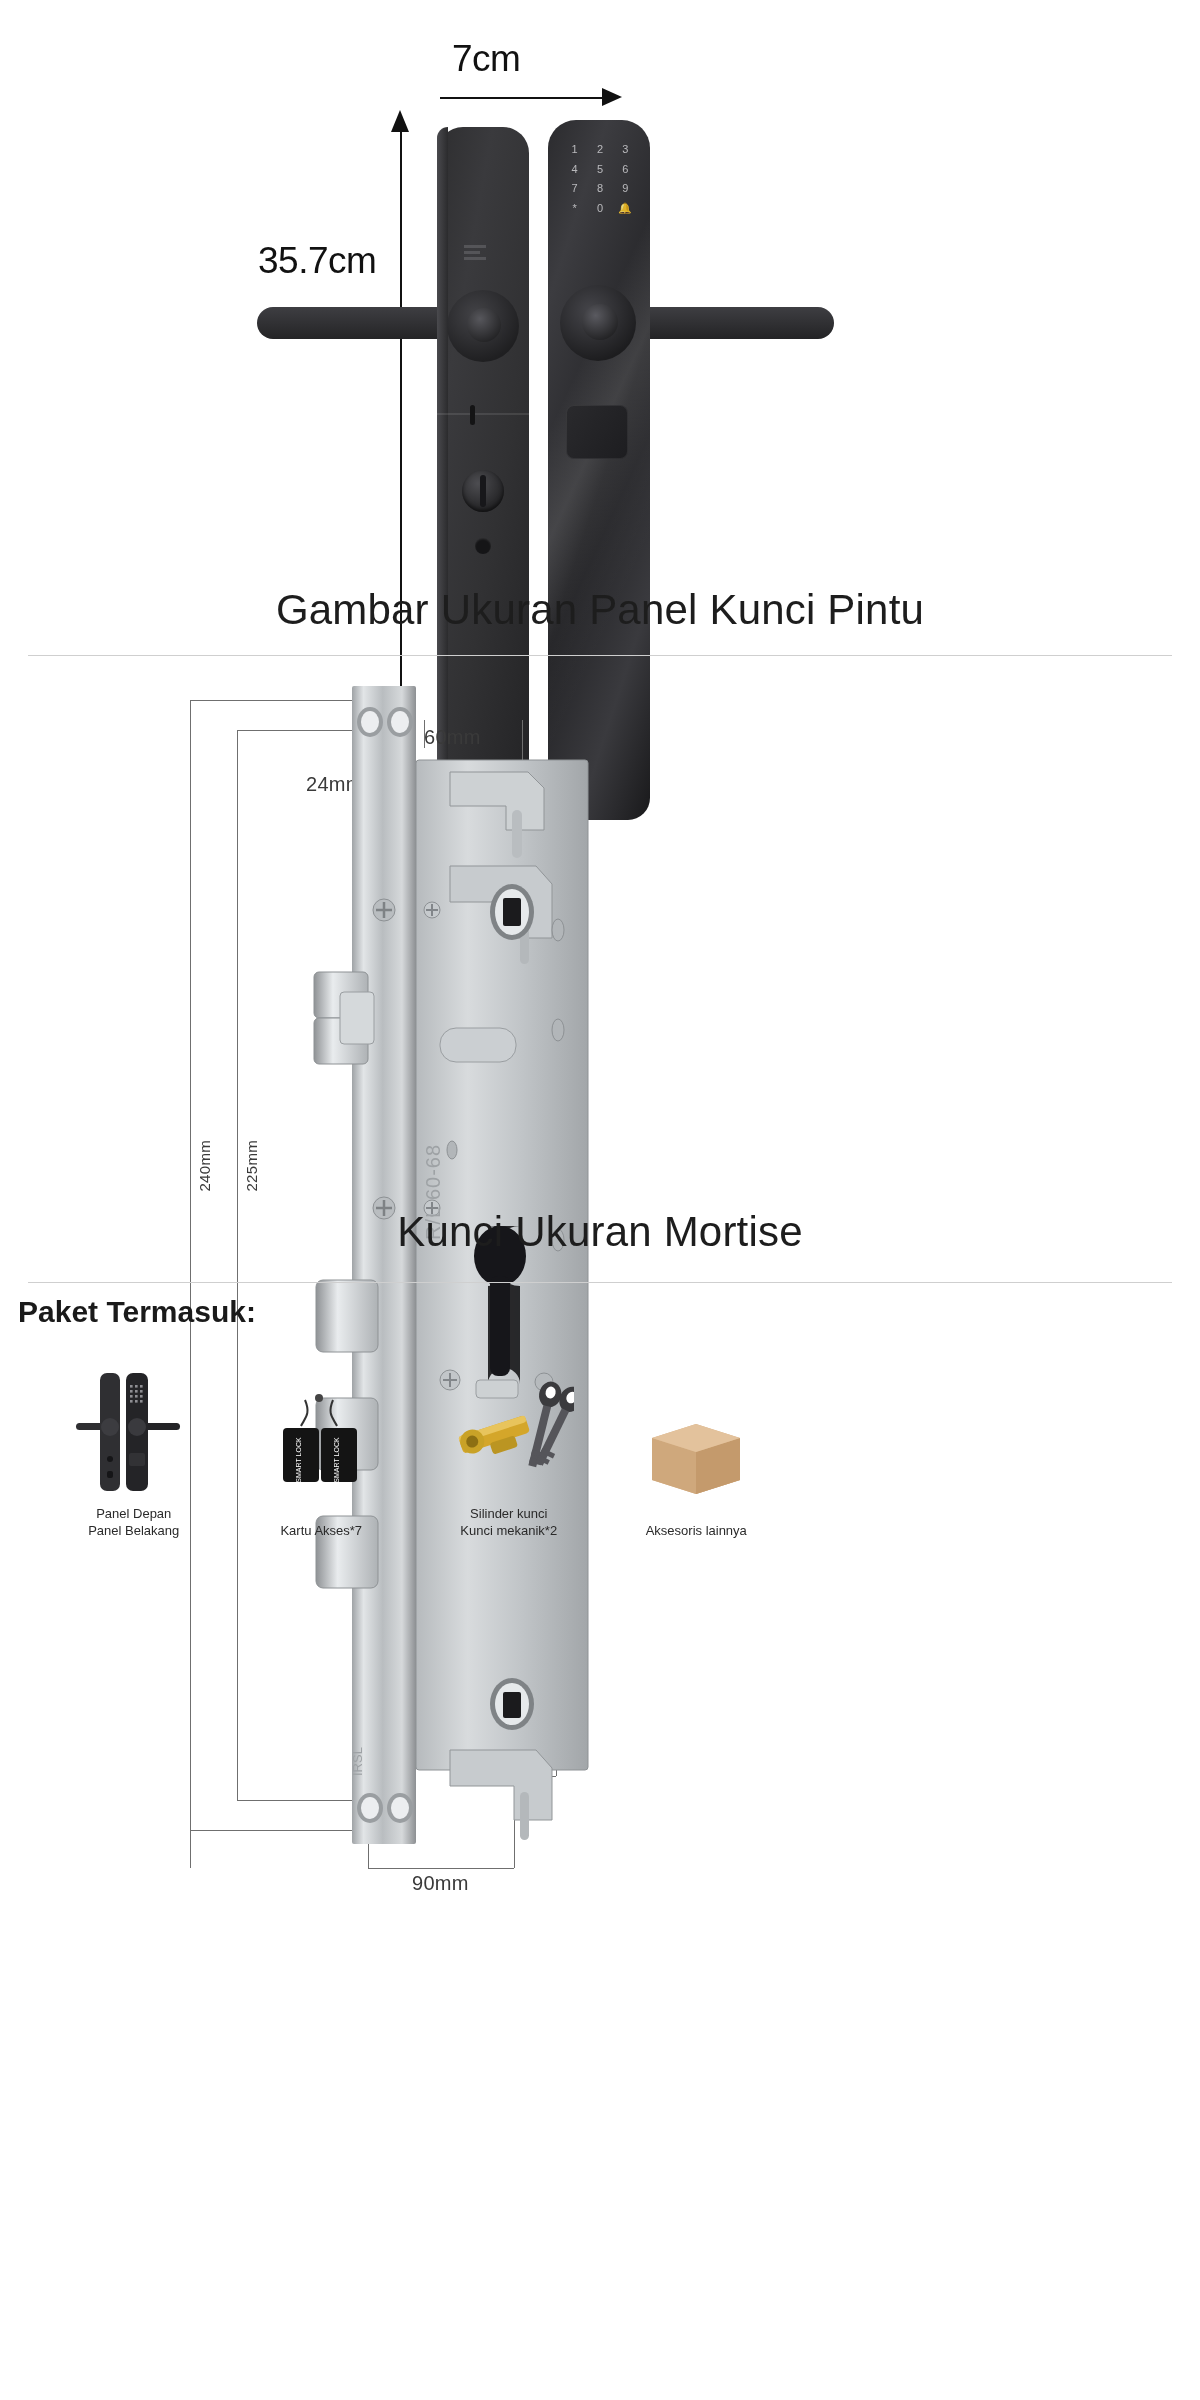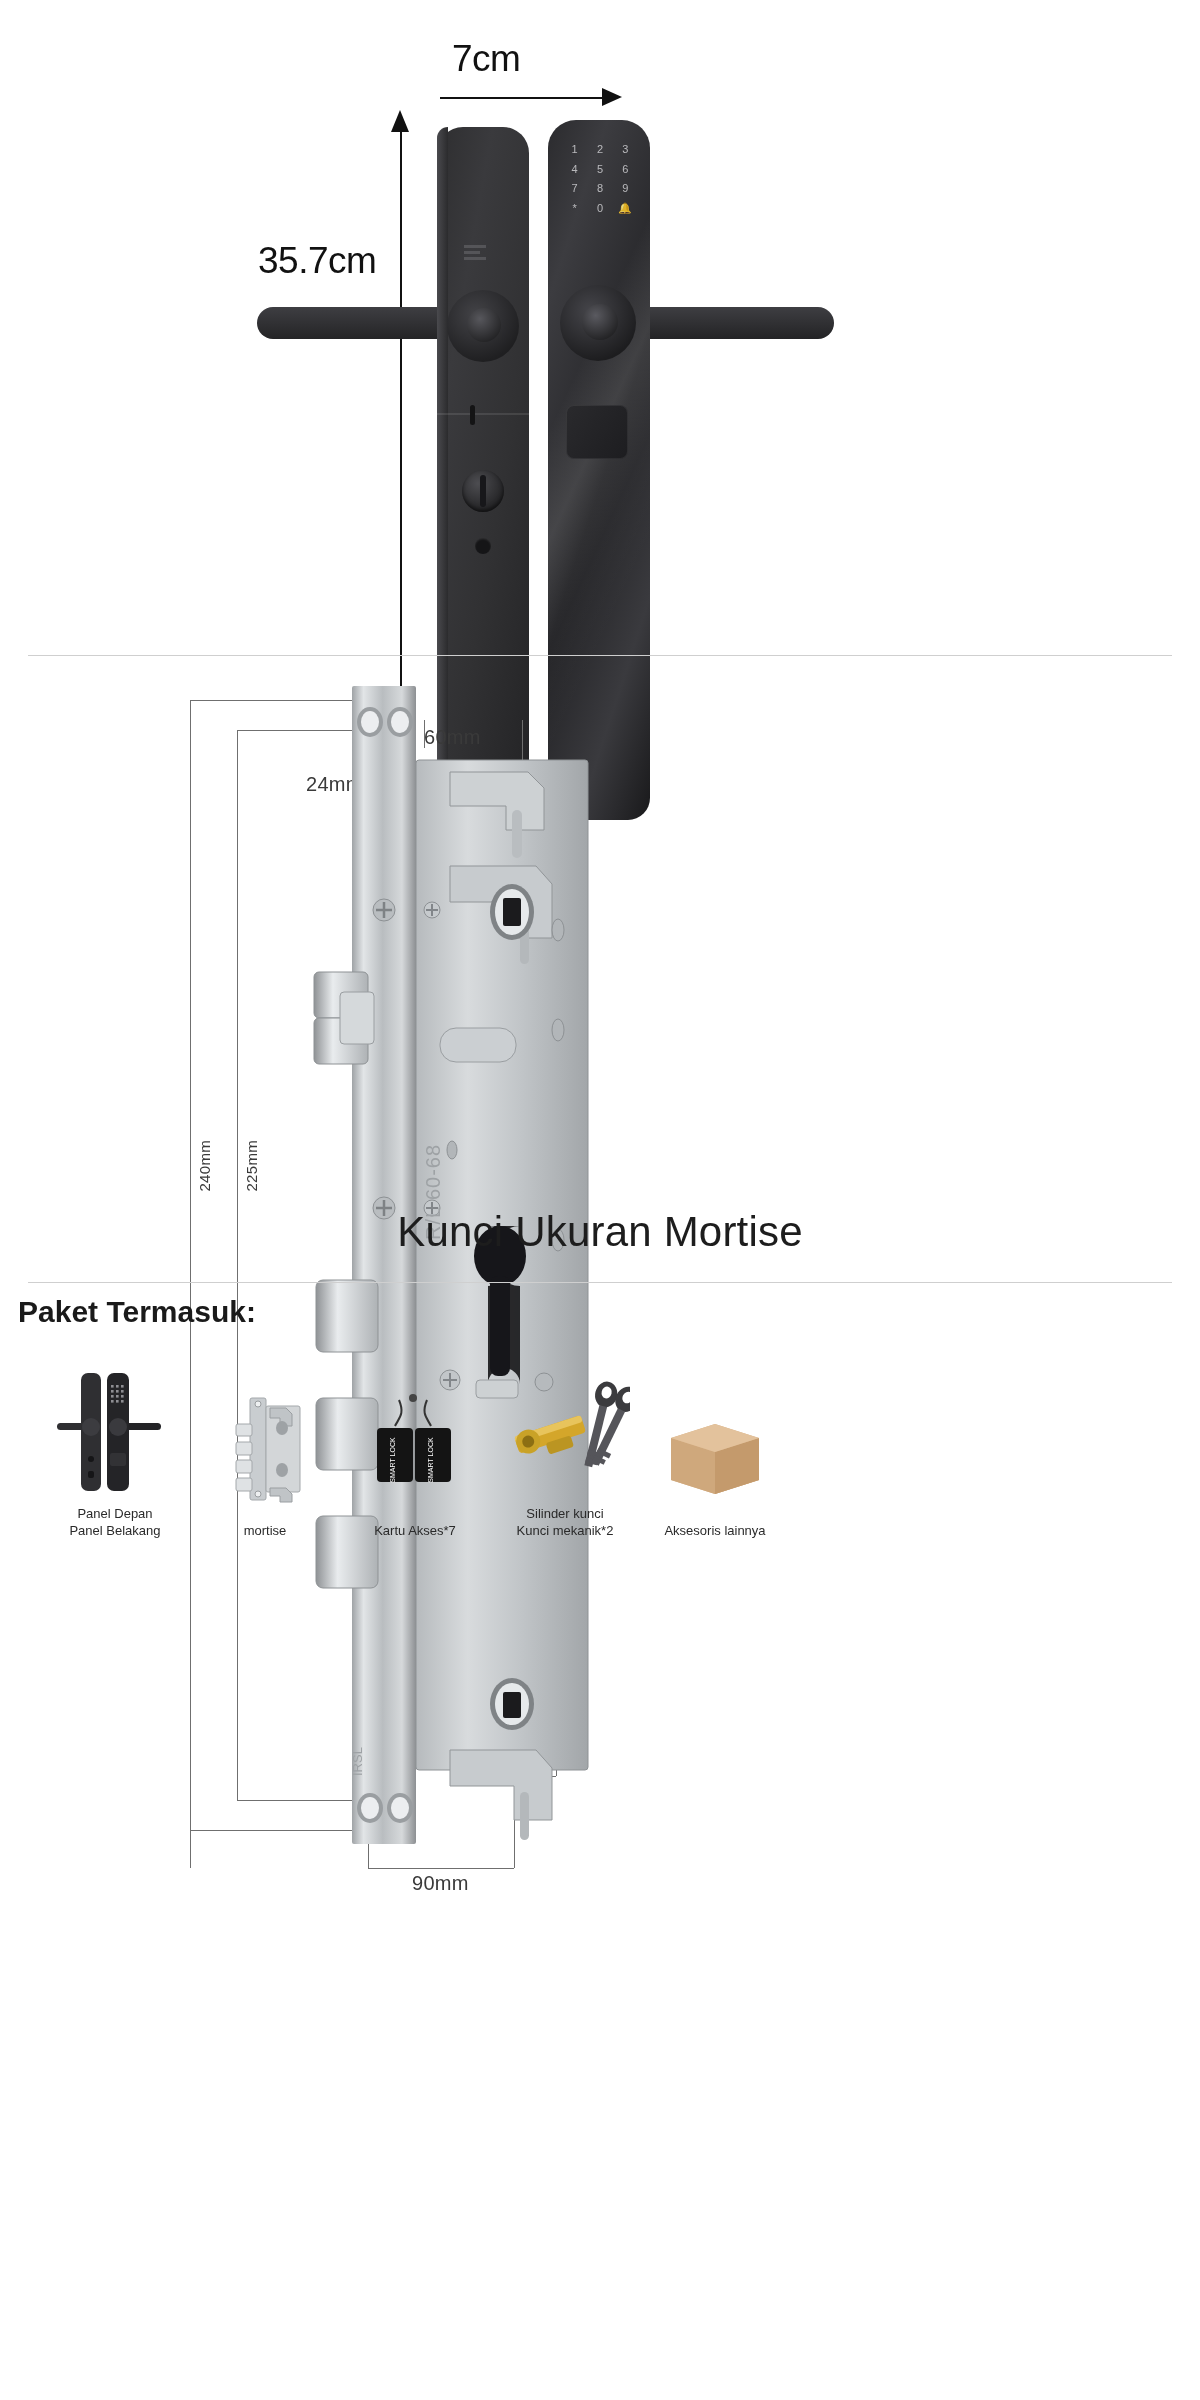--- a/index.html
+++ b/index.html
@@ -241,20 +241,21 @@
       <span>9</span>
       <span>*</span>
       <span>0</span>
       <span class="k-ico">🔔</span>
     </div>
 
     <div class="front-hub"></div>
     <div class="front-hub-in"></div>
     <div class="card-zone"></div>
 
+    <div class="sec-title t-panel">Gambar Ukuran Panel Kunci Pintu</div>
   </div>
 
   <div class="rule rule-1"></div>
 
   <div class="sec-mortise">
 
     <div class="m-line" style="left:190px; top:40px; width:1px; height:1130px;"></div>
     <div class="m-line" style="left:190px; top:40px; width:165px; height:1px;"></div>
     <div class="m-line" style="left:190px; top:1170px; width:165px; height:1px;"></div>
     <div class="m-vlabel" style="left:196px; top:480px;">240mm</div>
@@ -422,39 +423,20 @@
           </g>
           <rect x="55" y="86" width="16" height="13" rx="2" fill="#323235"></rect>
           <circle cx="36" cy="92" r="3" fill="#151517"></circle>
           <rect x="33" y="104" width="6" height="7" rx="2" fill="#151517"></rect>
         </svg>
       </div>
       <div class="pkg-label">Panel Depan
 Panel Belakang</div>
     </div>
 
-    <div class="pkg-item">
-      <div class="pkg-art">
-        <svg width="110" height="128" viewBox="0 0 110 128">
-          <rect x="40" y="14" width="16" height="102" rx="2" fill="#c9cdd0" stroke="#a4a8ab"></rect>
-          <rect x="56" y="22" width="34" height="86" rx="2" fill="#d3d6d8" stroke="#a4a8ab"></rect>
-          <circle cx="48" cy="20" r="3" fill="#eef0f1" stroke="#9a9ea1"></circle>
-          <circle cx="48" cy="110" r="3" fill="#eef0f1" stroke="#9a9ea1"></circle>
-          <path d="M60 24 h16 l6 6 v12 h-12 v-8 h-10 z" fill="#c0c4c7" stroke="#9a9ea1"></path>
-          <rect x="26" y="40" width="16" height="12" rx="2" fill="#dfe2e4" stroke="#a4a8ab"></rect>
-          <rect x="26" y="58" width="16" height="13" rx="2" fill="#dfe2e4" stroke="#a4a8ab"></rect>
-          <rect x="26" y="76" width="16" height="13" rx="2" fill="#dfe2e4" stroke="#a4a8ab"></rect>
-          <rect x="26" y="94" width="16" height="13" rx="2" fill="#dfe2e4" stroke="#a4a8ab"></rect>
-          <ellipse cx="72" cy="44" rx="6" ry="7" fill="#9ea2a5"></ellipse>
-          <ellipse cx="72" cy="86" rx="6" ry="7" fill="#9ea2a5"></ellipse>
-          <path d="M60 104 h16 l6 6 v8 h-12 v-6 h-10 z" fill="#c0c4c7" stroke="#9a9ea1"></path>
-        </svg>
-      </div>
-      <div class="pkg-label">mortise</div>
-    </div>
 
     <div class="pkg-item">
       <div class="pkg-art">
         <svg width="120" height="128" viewBox="0 0 120 128">
           <path d="M44 16 C50 30 44 34 40 42" stroke="#333" stroke-width="2" fill="none"></path>
           <path d="M72 16 C66 30 72 34 76 42" stroke="#333" stroke-width="2" fill="none"></path>
           <circle cx="58" cy="14" r="4" fill="#444"></circle>
           <rect x="22" y="44" width="36" height="54" rx="4" fill="#141414"></rect>
           <rect x="60" y="44" width="36" height="54" rx="4" fill="#141414"></rect>
           <text x="40" y="76" fill="#ffffff" font-family="Liberation Sans, sans-serif" font-size="7" text-anchor="middle" transform="rotate(-90 40 76)">SMART LOCK</text>

